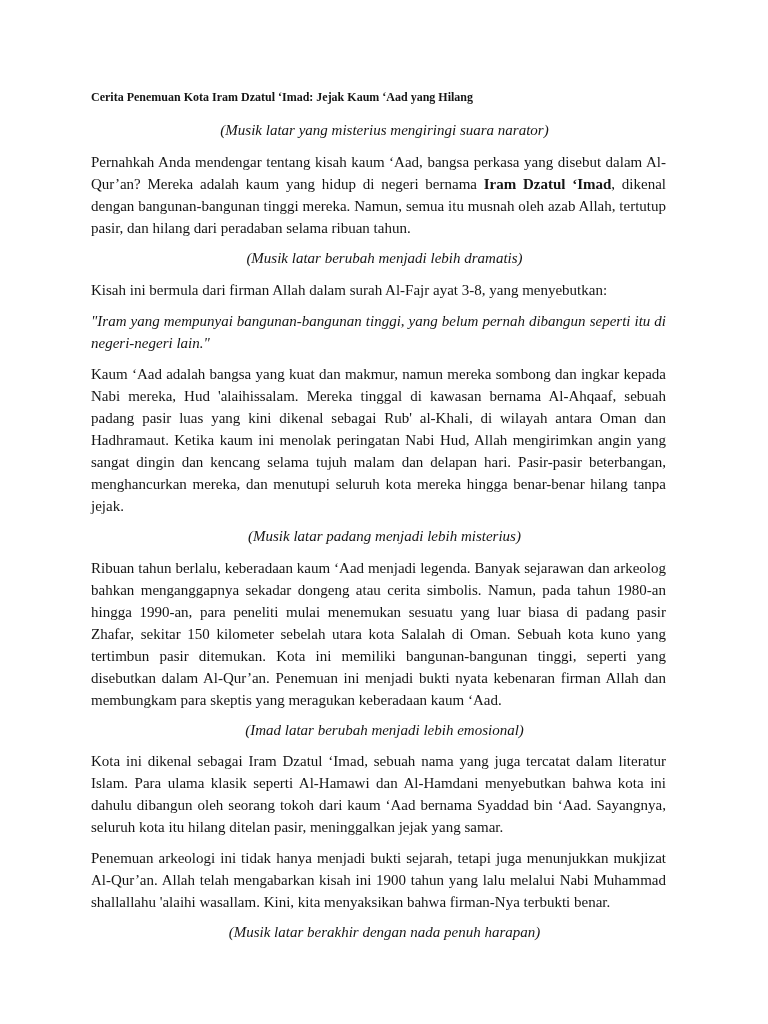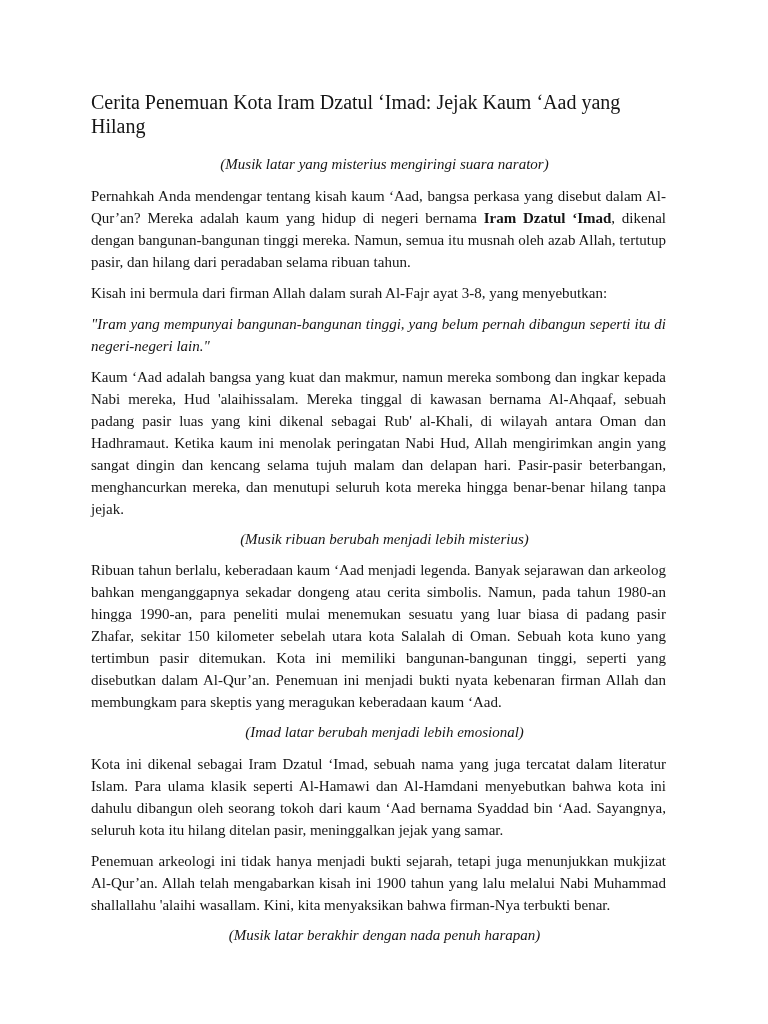--- a/index.html
+++ b/index.html
@@ -12,23 +12,23 @@
     width: 768px;
     height: 1024px;
     box-sizing: border-box;
     background: #ffffff;
     padding: 90px 90px 0 91px;
     overflow: hidden;
     font-family: "Liberation Serif", "DejaVu Serif", serif;
     color: #151515;
   }
   .doc-title {
-    font-size: 20px;
+    font-size: 12px;
     line-height: 1.2;
-    font-weight: normal;
+    font-weight: bold;
     margin: 0 0 16px 0;
   }
   .para {
     font-size: 15px;
     line-height: 22px;
     margin: 0 12px 9px 0;
     text-align: justify;
   }
   .cue {
     font-size: 15px;
@@ -48,28 +48,29 @@
 <body>
 
 <div class="page">
 
   <h1 class="doc-title">Cerita Penemuan Kota Iram Dzatul ‘Imad: Jejak Kaum ‘Aad yang Hilang</h1>
 
   <p class="cue">(Musik latar yang misterius mengiringi suara narator)</p>
 
   <p class="para"><span>Pernahkah Anda mendengar tentang kisah kaum ‘Aad, bangsa perkasa yang disebut dalam Al-Qur’an? Mereka adalah kaum yang hidup di negeri bernama </span><b>Iram Dzatul ‘Imad</b><span>, dikenal dengan bangunan-bangunan tinggi mereka. Namun, semua itu musnah oleh azab Allah, tertutup pasir, dan hilang dari peradaban selama ribuan tahun.</span></p>
 
+  <p class="cue">(Musik latar berubah menjadi lebih dramatis)</p>
 
   <p class="para">Kisah ini bermula dari firman Allah dalam surah Al-Fajr ayat 3-8, yang menyebutkan:</p>
 
   <p class="para quote">"Iram yang mempunyai bangunan-bangunan tinggi, yang belum pernah dibangun seperti itu di negeri-negeri lain."</p>
 
   <p class="para">Kaum ‘Aad adalah bangsa yang kuat dan makmur, namun mereka sombong dan ingkar kepada Nabi mereka, Hud 'alaihissalam. Mereka tinggal di kawasan bernama Al-Ahqaaf, sebuah padang pasir luas yang kini dikenal sebagai Rub' al-Khali, di wilayah antara Oman dan Hadhramaut. Ketika kaum ini menolak peringatan Nabi Hud, Allah mengirimkan angin yang sangat dingin dan kencang selama tujuh malam dan delapan hari. Pasir-pasir beterbangan, menghancurkan mereka, dan menutupi seluruh kota mereka hingga benar-benar hilang tanpa jejak.</p>
 
-  <p class="cue">(Musik ribuan berubah menjadi lebih misterius)</p>
+  <p class="cue">(Musik latar padang menjadi lebih misterius)</p>
 
   <p class="para">Ribuan tahun berlalu, keberadaan kaum ‘Aad menjadi legenda. Banyak sejarawan dan arkeolog bahkan menganggapnya sekadar dongeng atau cerita simbolis. Namun, pada tahun 1980-an hingga 1990-an, para peneliti mulai menemukan sesuatu yang luar biasa di padang pasir Zhafar, sekitar 150 kilometer sebelah utara kota Salalah di Oman. Sebuah kota kuno yang tertimbun pasir ditemukan. Kota ini memiliki bangunan-bangunan tinggi, seperti yang disebutkan dalam Al-Qur’an. Penemuan ini menjadi bukti nyata kebenaran firman Allah dan membungkam para skeptis yang meragukan keberadaan kaum ‘Aad.</p>
 
   <p class="cue">(Imad latar berubah menjadi lebih emosional)</p>
 
   <p class="para">Kota ini dikenal sebagai Iram Dzatul ‘Imad, sebuah nama yang juga tercatat dalam literatur Islam. Para ulama klasik seperti Al-Hamawi dan Al-Hamdani menyebutkan bahwa kota ini dahulu dibangun oleh seorang tokoh dari kaum ‘Aad bernama Syaddad bin ‘Aad. Sayangnya, seluruh kota itu hilang ditelan pasir, meninggalkan jejak yang samar.</p>
 
   <p class="para">Penemuan arkeologi ini tidak hanya menjadi bukti sejarah, tetapi juga menunjukkan mukjizat Al-Qur’an. Allah telah mengabarkan kisah ini 1900 tahun yang lalu melalui Nabi Muhammad shallallahu 'alaihi wasallam. Kini, kita menyaksikan bahwa firman-Nya terbukti benar.</p>
 
   <p class="cue">(Musik latar berakhir dengan nada penuh harapan)</p>

